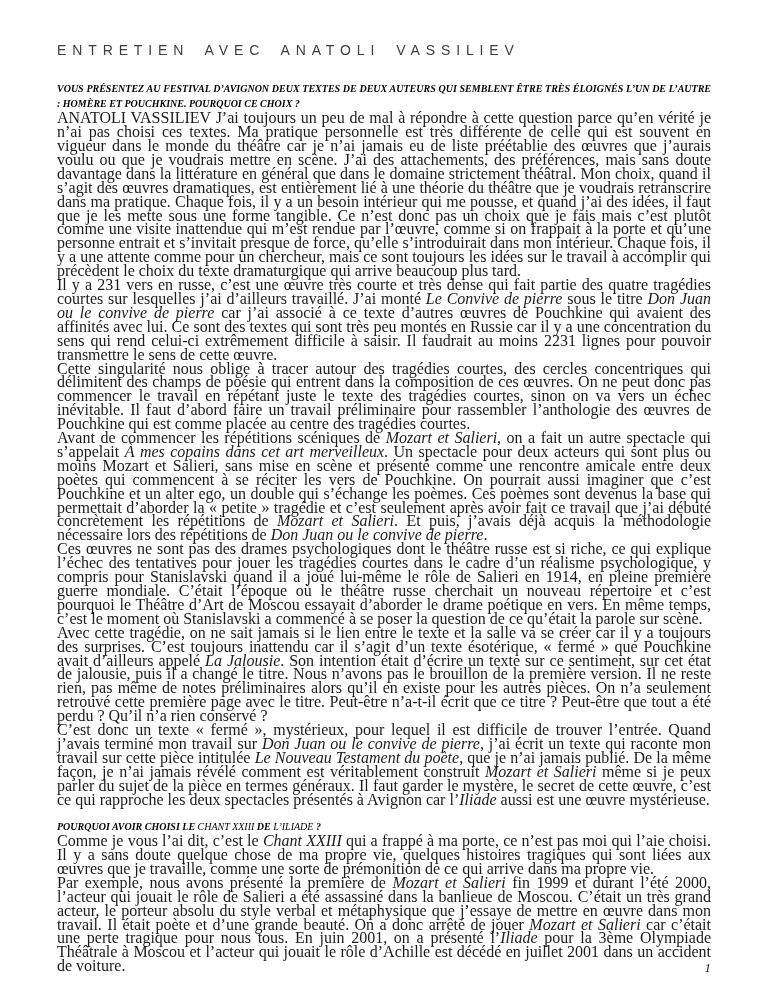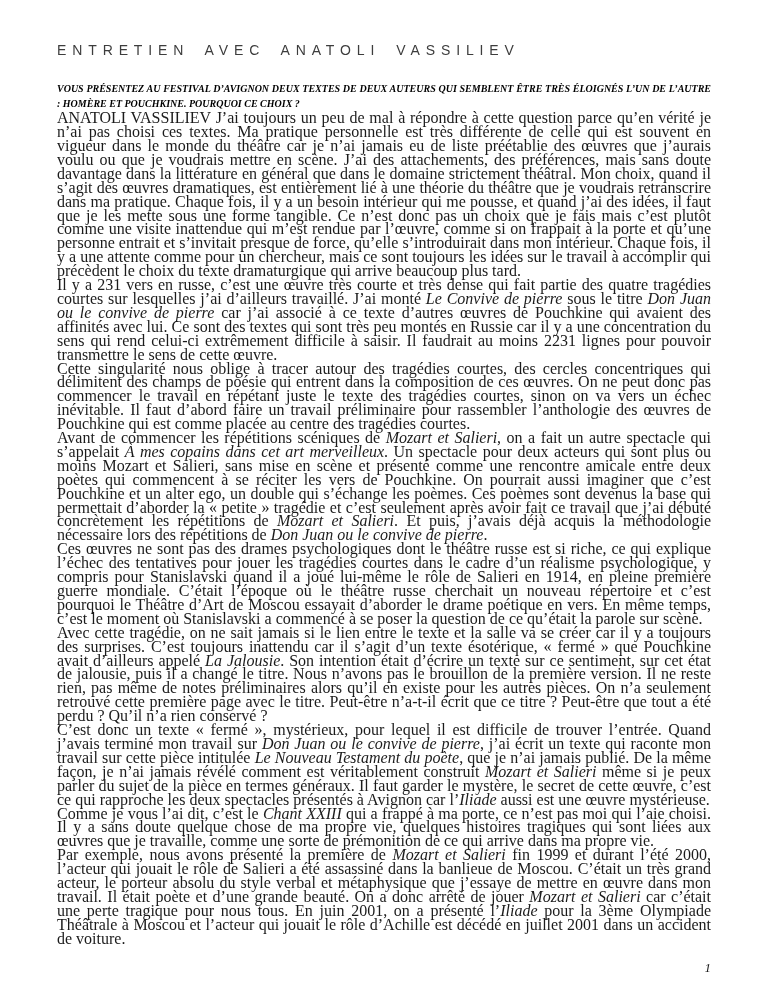--- a/index.html
+++ b/index.html
@@ -78,20 +78,21 @@
           <p class="para">Il y a 231 vers en russe, c’est une œuvre très courte et très dense qui fait partie des quatre tragédies courtes sur lesquelles j’ai d’ailleurs travaillé. J’ai monté <em>Le Convive de pierre</em> sous le titre <em>Don Juan ou le convive de pierre</em> car j’ai associé à ce texte d’autres œuvres de Pouchkine qui avaient des affinités avec lui. Ce sont des textes qui sont très peu montés en Russie car il y a une concentration du sens qui rend celui-ci extrêmement difficile à saisir. Il faudrait au moins 2231 lignes pour pouvoir transmettre le sens de cette œuvre.</p>
           <p class="para">Cette singularité nous oblige à tracer autour des tragédies courtes, des cercles concentriques qui délimitent des champs de poésie qui entrent dans la composition de ces œuvres. On ne peut donc pas commencer le travail en répétant juste le texte des tragédies courtes, sinon on va vers un échec inévitable. Il faut d’abord faire un travail préliminaire pour rassembler l’anthologie des œuvres de Pouchkine qui est comme placée au centre des tragédies courtes.</p>
           <p class="para">Avant de commencer les répétitions scéniques de <em>Mozart et Salieri</em>, on a fait un autre spectacle qui s’appelait <em>À mes copains dans cet art merveilleux</em>. Un spectacle pour deux acteurs qui sont plus ou moins Mozart et Salieri, sans mise en scène et présenté comme une rencontre amicale entre deux poètes qui commencent à se réciter les vers de Pouchkine. On pourrait aussi imaginer que c’est Pouchkine et un alter ego, un double qui s’échange les poèmes. Ces poèmes sont devenus la base qui permettait d’aborder la « petite » tragédie et c’est seulement après avoir fait ce travail que j’ai débuté concrètement les répétitions de <em>Mozart et Salieri</em>. Et puis, j’avais déjà acquis la méthodologie nécessaire lors des répétitions de <em>Don Juan ou le convive de pierre</em>.</p>
           <p class="para">Ces œuvres ne sont pas des drames psychologiques dont le théâtre russe est si riche, ce qui explique l’échec des tentatives pour jouer les tragédies courtes dans le cadre d’un réalisme psychologique, y compris pour Stanislavski quand il a joué lui-même le rôle de Salieri en 1914, en pleine première guerre mondiale. C’était l’époque où le théâtre russe cherchait un nouveau répertoire et c’est pourquoi le Théâtre d’Art de Moscou essayait d’aborder le drame poétique en vers. En même temps, c’est le moment où Stanislavski a commencé à se poser la question de ce qu’était la parole sur scène.</p>
           <p class="para">Avec cette tragédie, on ne sait jamais si le lien entre le texte et la salle va se créer car il y a toujours des surprises. C’est toujours inattendu car il s’agit d’un texte ésotérique, « fermé » que Pouchkine avait d’ailleurs appelé <em>La Jalousie</em>. Son intention était d’écrire un texte sur ce sentiment, sur cet état de jalousie, puis il a changé le titre. Nous n’avons pas le brouillon de la première version. Il ne reste rien, pas même de notes préliminaires alors qu’il en existe pour les autres pièces. On n’a seulement retrouvé cette première page avec le titre. Peut-être n’a-t-il écrit que ce titre ? Peut-être que tout a été perdu ? Qu’il n’a rien conservé ?</p>
           <p class="para">C’est donc un texte « fermé », mystérieux, pour lequel il est difficile de trouver l’entrée. Quand j’avais terminé mon travail sur <em>Don Juan ou le convive de pierre</em>, j’ai écrit un texte qui raconte mon travail sur cette pièce intitulée <em>Le Nouveau Testament du poète</em>, que je n’ai jamais publié. De la même façon, je n’ai jamais révélé comment est véritablement construit <em>Mozart et Salieri</em> même si je peux parler du sujet de la pièce en termes généraux. Il faut garder le mystère, le secret de cette œuvre, c’est ce qui rapproche les deux spectacles présentés à Avignon car l’<em>Iliade</em> aussi est une œuvre mystérieuse.</p>
         </div>
   </div>
 
   <div class="section">
+    <div class="question">POURQUOI AVOIR CHOISI LE <em>CHANT XXIII</em> DE <em>L’ILIADE</em> ?</div>
     <div class="answer">
           <p class="para">Comme je vous l’ai dit, c’est le <em>Chant XXIII</em> qui a frappé à ma porte, ce n’est pas moi qui l’aie choisi. Il y a sans doute quelque chose de ma propre vie, quelques histoires tragiques qui sont liées aux œuvres que je travaille, comme une sorte de prémonition de ce qui arrive dans ma propre vie.</p>
           <p class="para">Par exemple, nous avons présenté la première de <em>Mozart et Salieri</em> fin 1999 et durant l’été 2000, l’acteur qui jouait le rôle de Salieri a été assassiné dans la banlieue de Moscou. C’était un très grand acteur, le porteur absolu du style verbal et métaphysique que j’essaye de mettre en œuvre dans mon travail. Il était poète et d’une grande beauté. On a donc arrêté de jouer <em>Mozart et Salieri</em> car c’était une perte tragique pour nous tous. En juin 2001, on a présenté l’<em>Iliade</em> pour la 3ème Olympiade Théâtrale à Moscou et l’acteur qui jouait le rôle d’Achille est décédé en juillet 2001 dans un accident de voiture.</p>
         </div>
   </div>
 </div>
 
   <div class="footer">1</div>
 </div>
 

